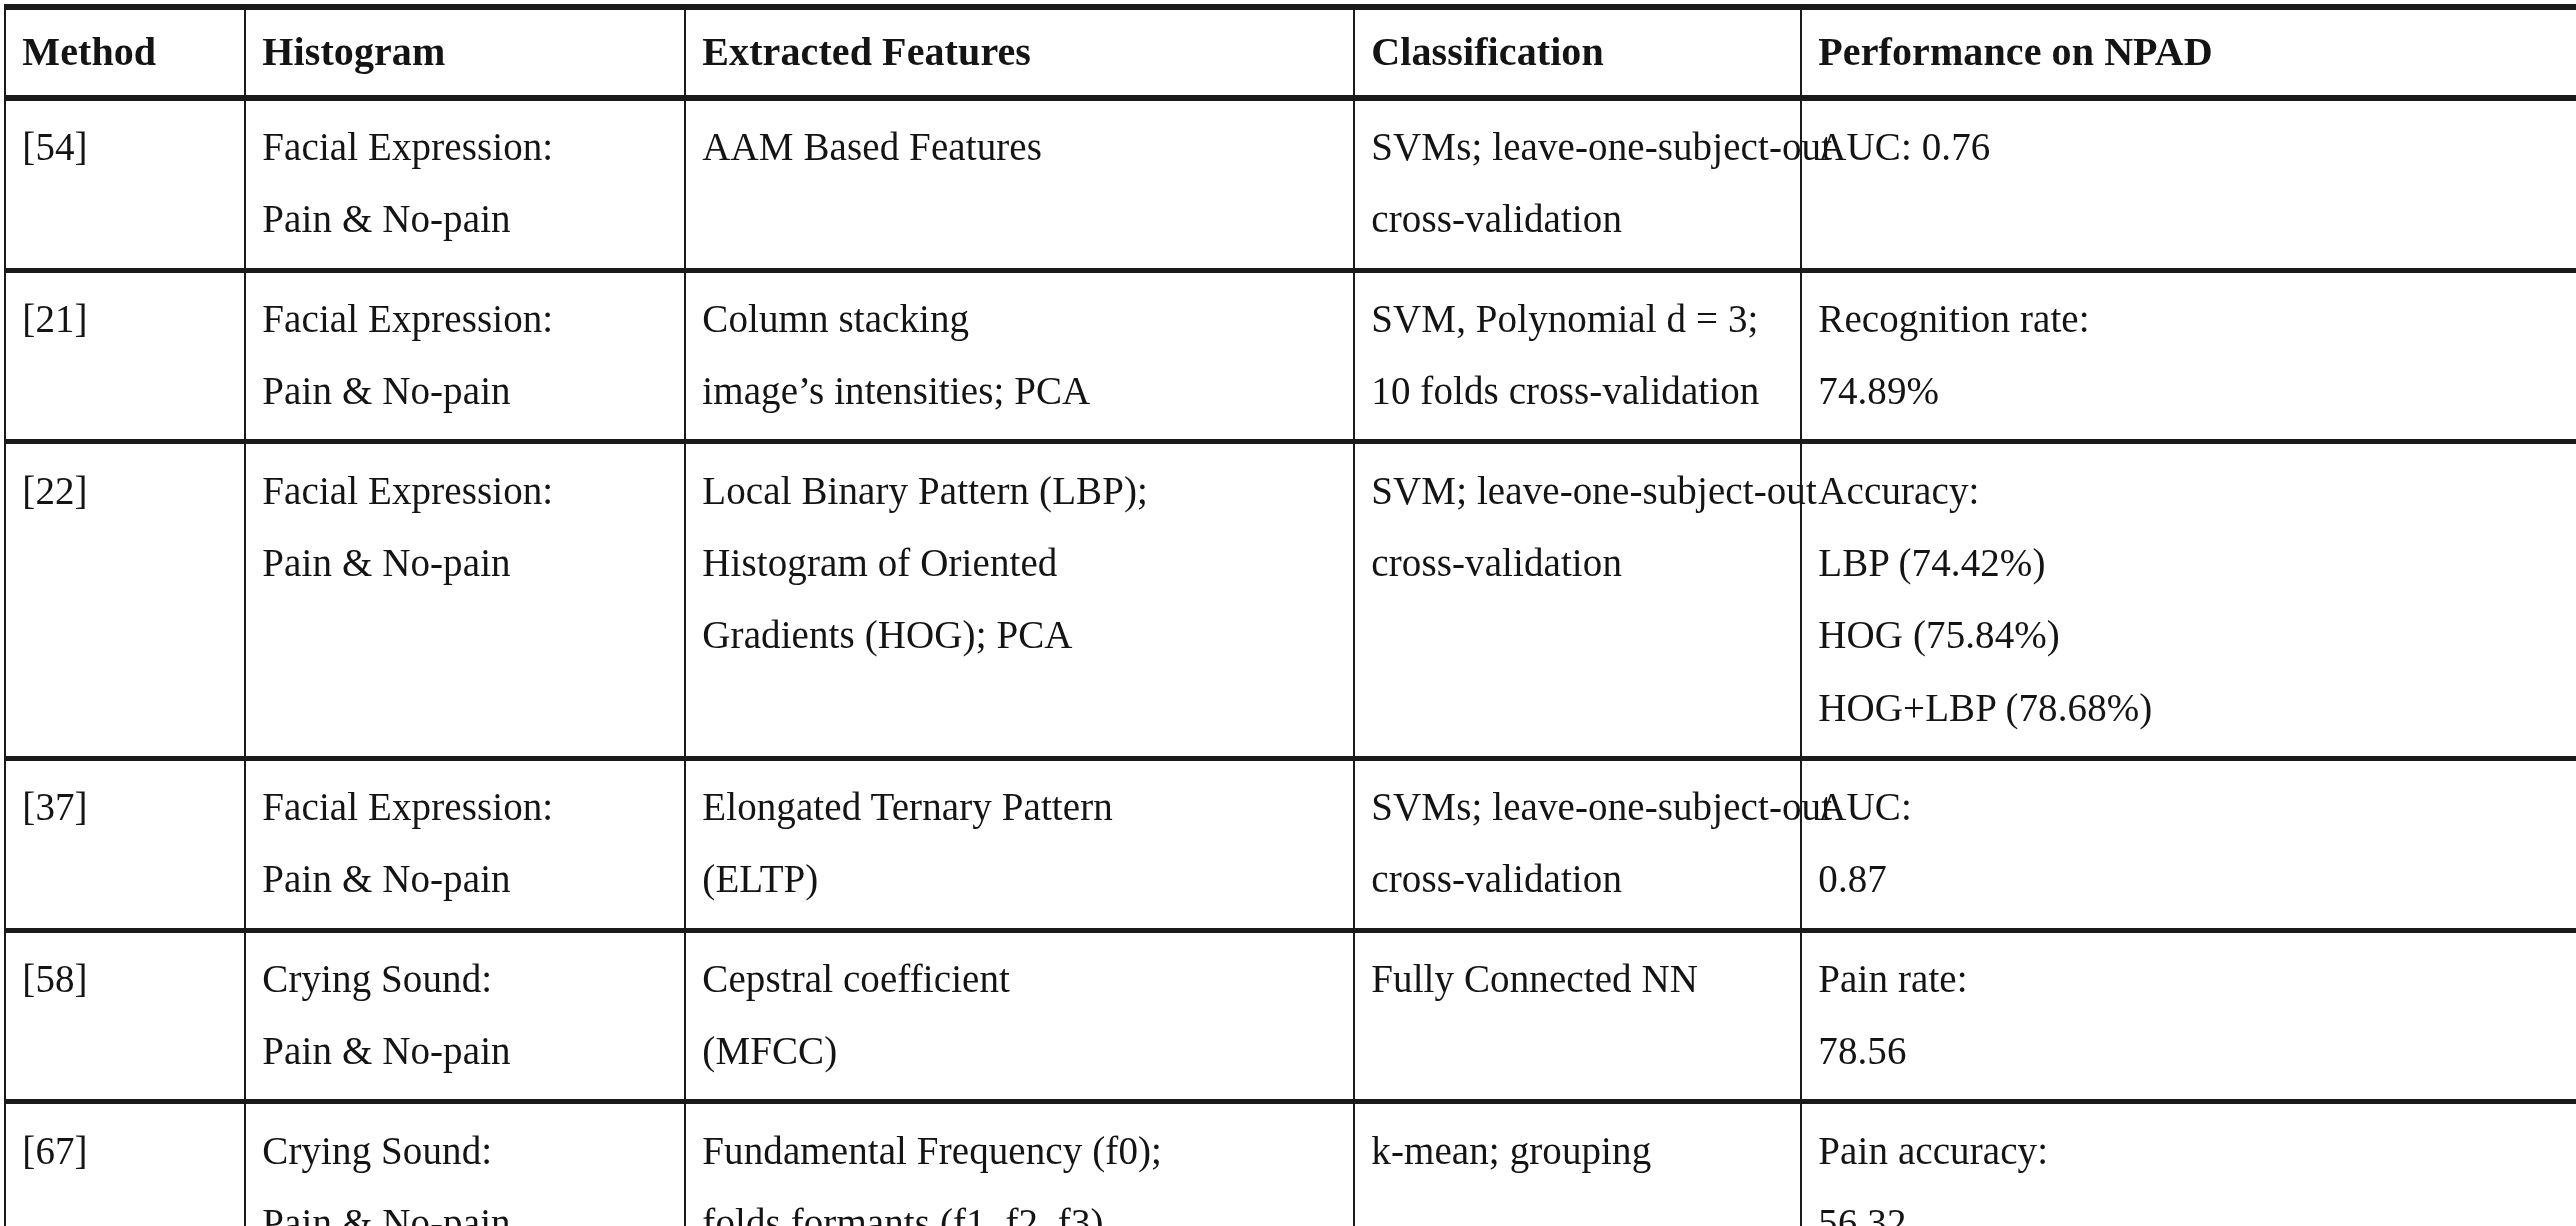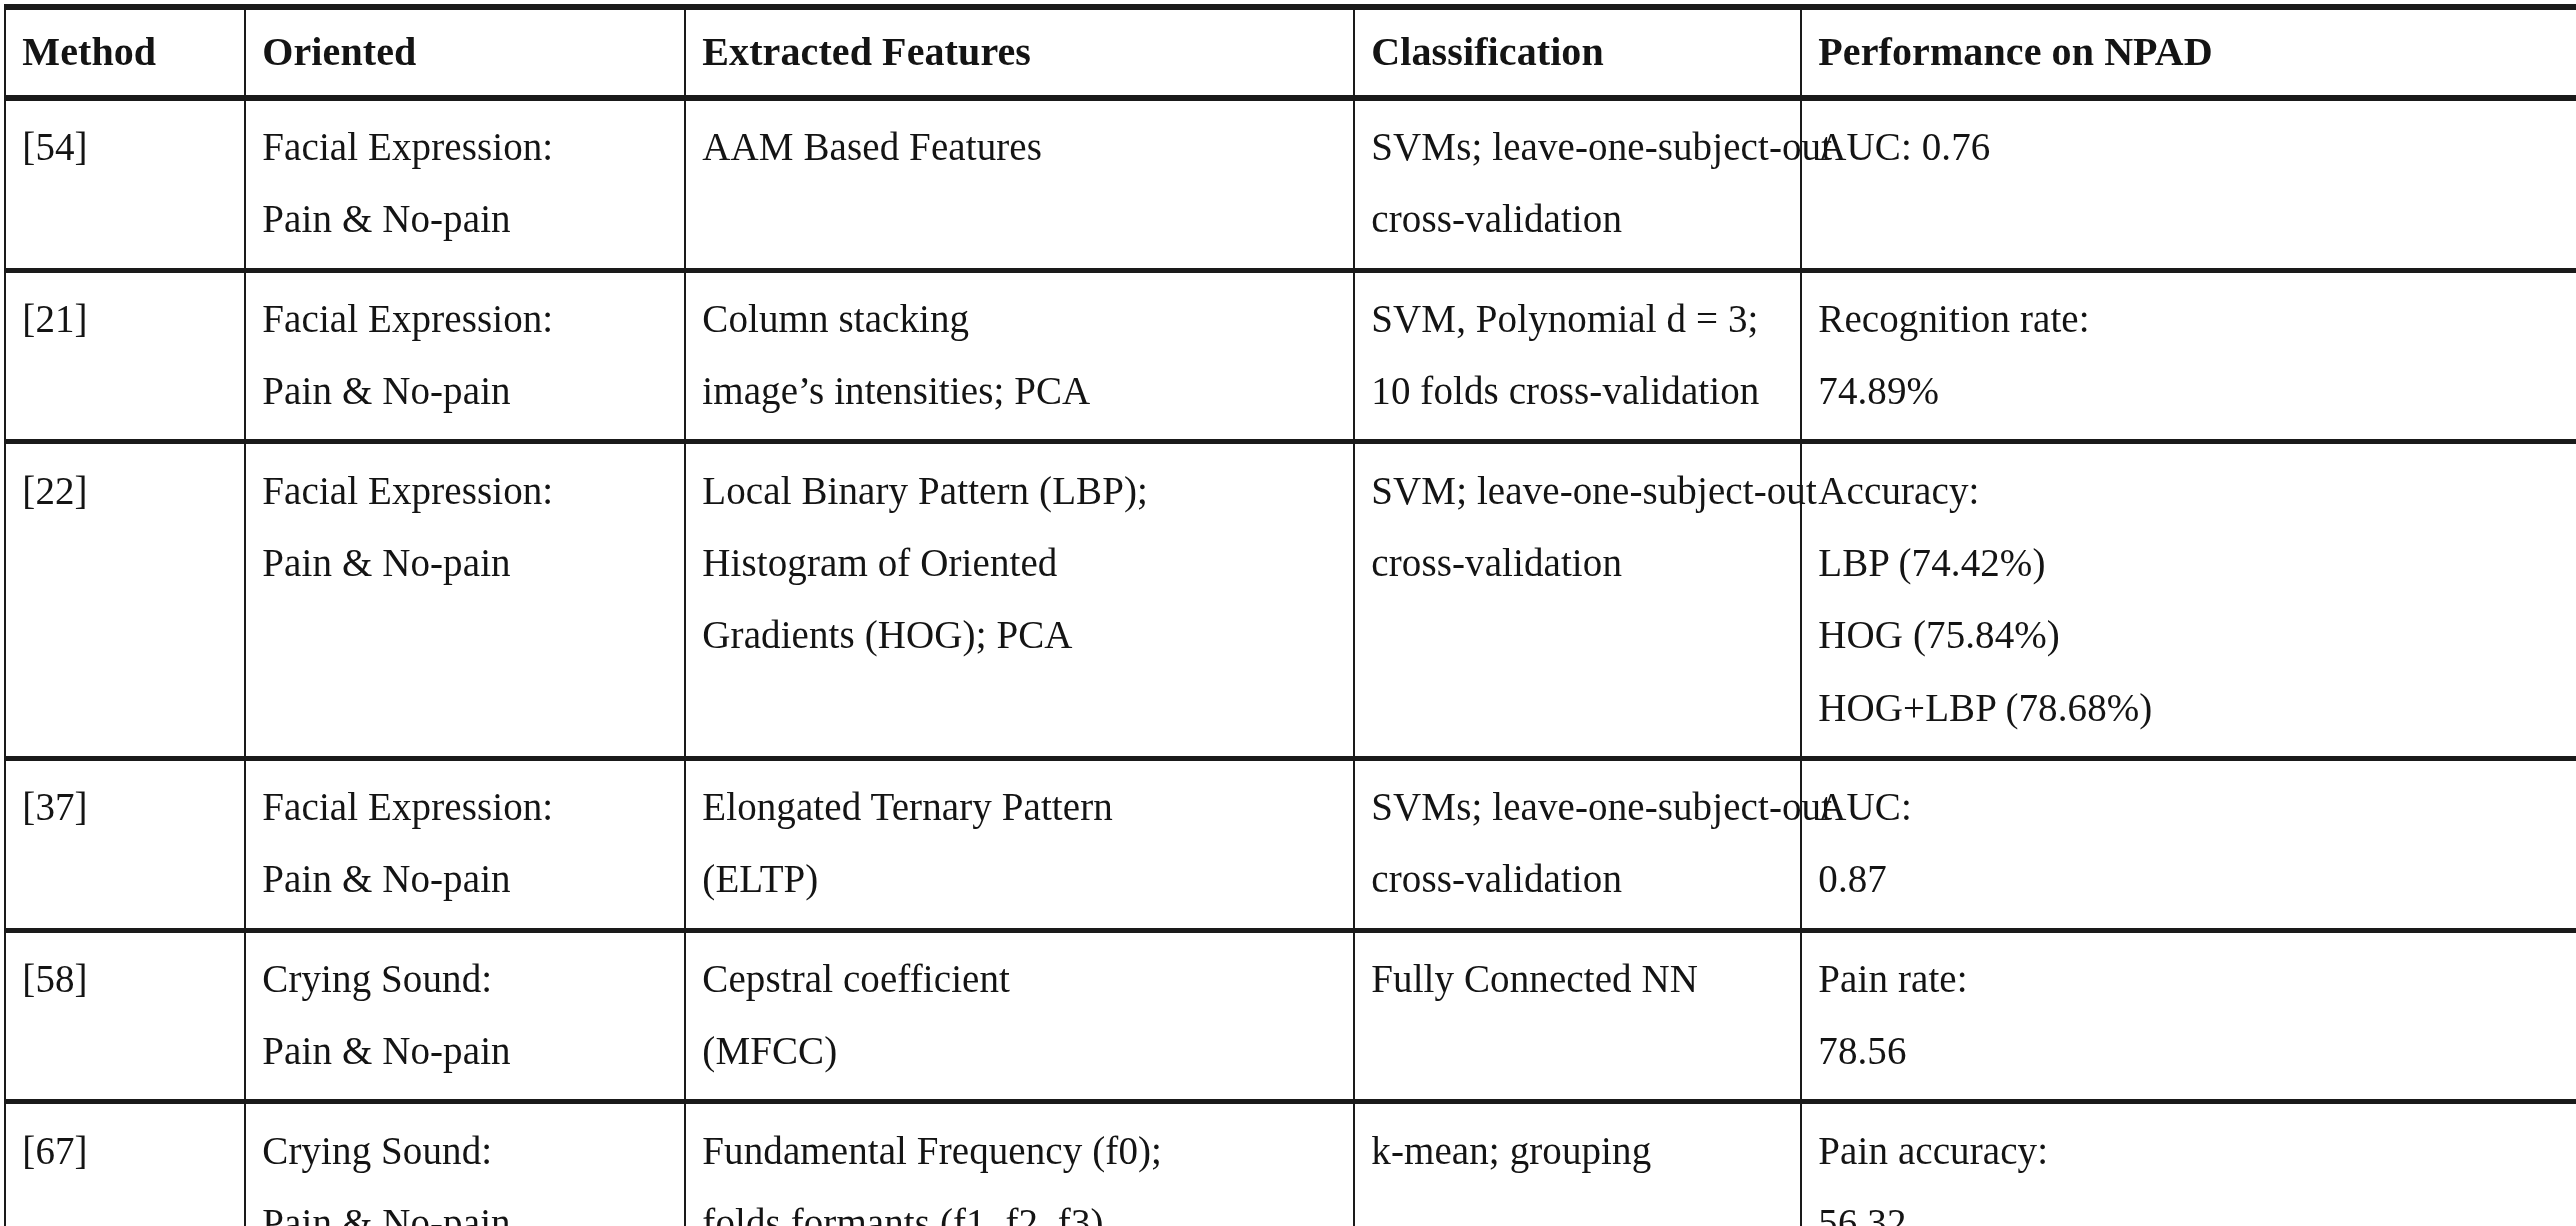--- a/index.html
+++ b/index.html
@@ -74,21 +74,21 @@
     <colgroup>
       <col class="c-method">
       <col class="c-modality">
       <col class="c-features">
       <col class="c-classif">
       <col class="c-perf">
     </colgroup>
     <thead>
       <tr class="top-rule head-row">
         <th>Method</th>
-        <th>Oriented</th>
+        <th>Histogram</th>
         <th>Extracted Features</th>
         <th>Classification</th>
         <th>Performance on NPAD</th>
       </tr>
     </thead>
     <tbody>
 
       <tr class="body-row">
         <td>
             <span class="cell-line">[54]</span>

